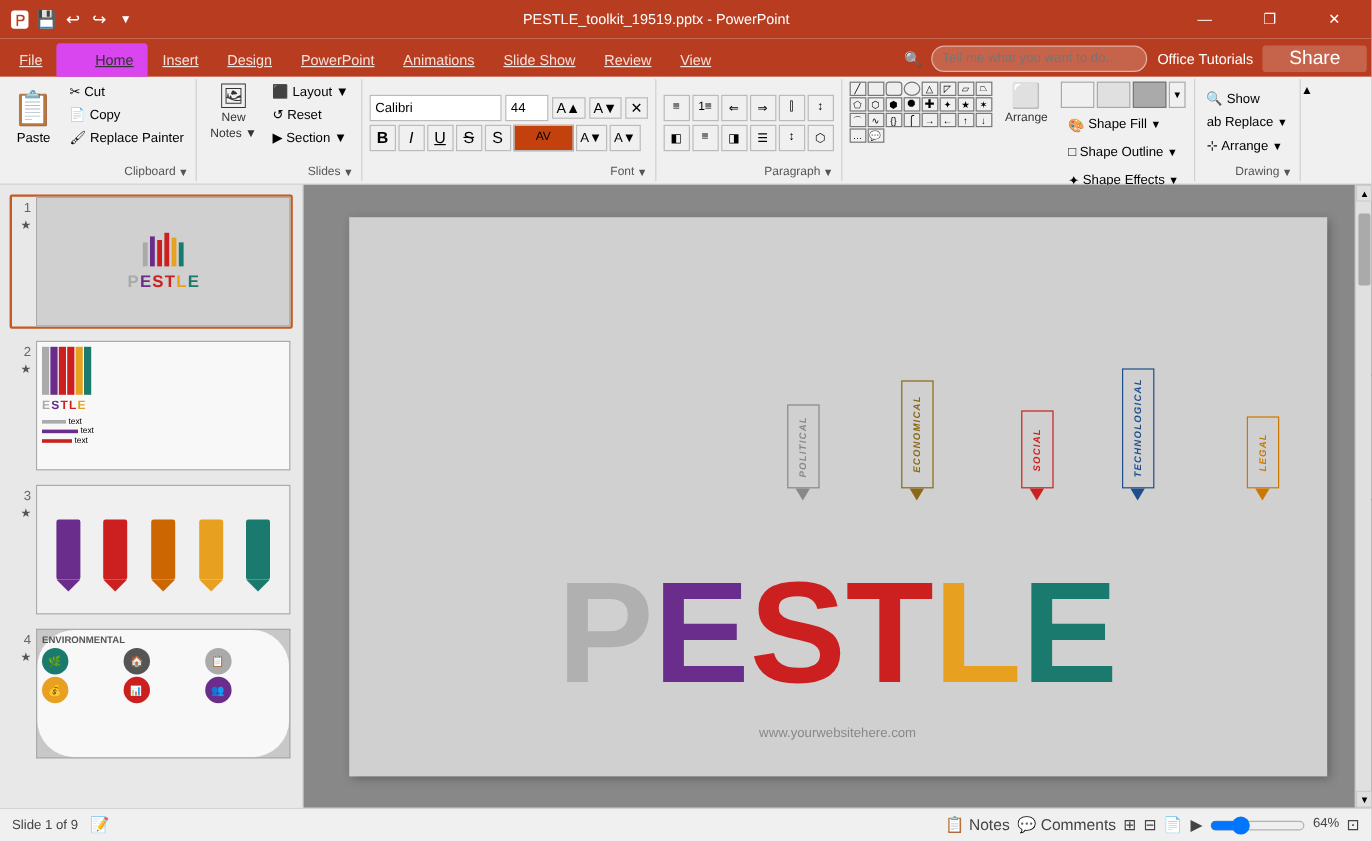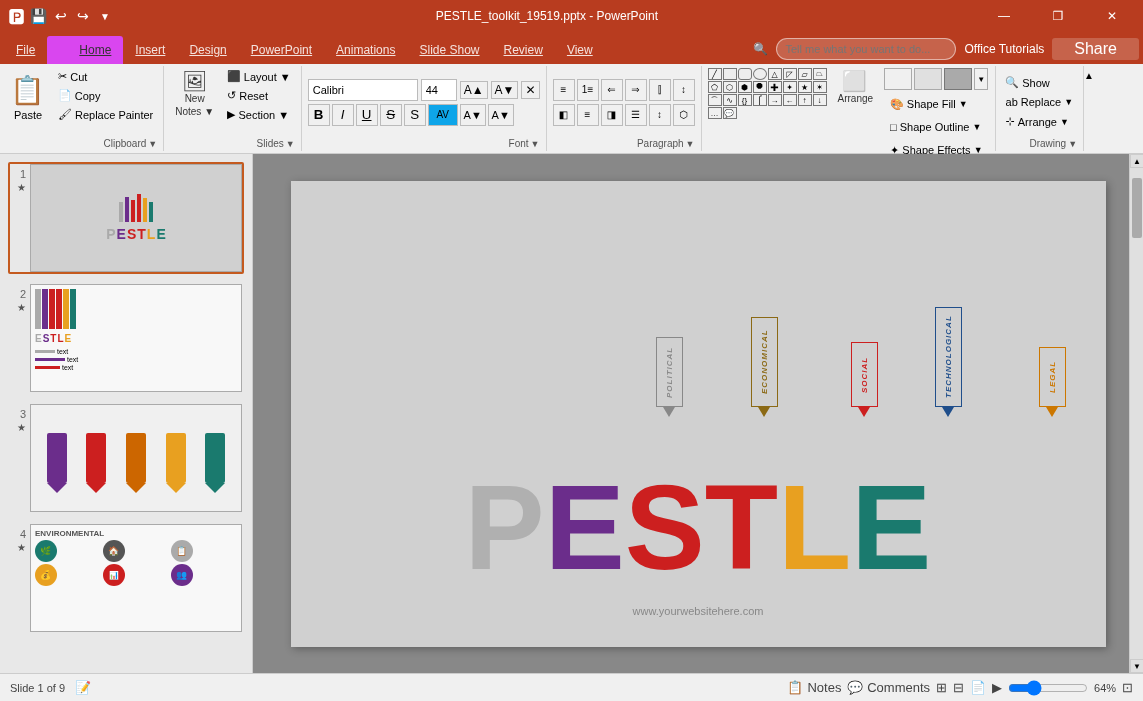--- a/index.html
+++ b/index.html
@@ -224,21 +224,21 @@
       height: 28px;
       background: #f0f0f0;
       border-top: 1px solid #ccc;
       display: flex;
       align-items: center;
       padding: 0 10px;
       gap: 10px;
       font-size: 11px;
       color: #444;
     }
-    #status-bar .right { margin-left: auto; display: flex; align-items: center; gap: 6px; }
+    #status-bar .right { margin-left: auto; display: flex; gap: 6px; }
     .status-icon { cursor: pointer; font-size: 13px; }
 
     
     #slides-panel::-webkit-scrollbar { width: 8px; }
     #slides-panel::-webkit-scrollbar-track { background: #e0e0e0; }
     #slides-panel::-webkit-scrollbar-thumb { background: #aaa; border-radius: 4px; }
 
     .ribbon-format-btn {
       display: flex;
       align-items: center;
@@ -355,21 +355,21 @@
         <button style="font-size:12px;border:1px solid #bbb;background:#f0f0f0;cursor:pointer;padding:1px 3px;">A▲</button>
         <button style="font-size:12px;border:1px solid #bbb;background:#f0f0f0;cursor:pointer;padding:1px 3px;">A▼</button>
         <button style="font-size:12px;border:1px solid #bbb;background:#f0f0f0;cursor:pointer;padding:1px 3px;">✕</button>
       </div>
       <div style="display:flex;gap:2px;align-items:center;">
         <button style="font-weight:bold;width:22px;height:22px;border:1px solid #bbb;background:#f0f0f0;cursor:pointer;">B</button>
         <button style="font-style:italic;width:22px;height:22px;border:1px solid #bbb;background:#f0f0f0;cursor:pointer;">I</button>
         <button style="text-decoration:underline;width:22px;height:22px;border:1px solid #bbb;background:#f0f0f0;cursor:pointer;">U</button>
         <button style="text-decoration:line-through;width:22px;height:22px;border:1px solid #bbb;background:#f0f0f0;cursor:pointer;">S</button>
         <button style="width:22px;height:22px;border:1px solid #bbb;background:#f0f0f0;cursor:pointer;">S</button>
-        <button style="width:30px;height:22px;border:1px solid #bbb;background:#0ea5e9;cursor:pointer;font-size:10px;">AV</button>
+        <button style="width:50px;height:22px;border:1px solid #bbb;background:#c2410c;cursor:pointer;font-size:10px;">AV</button>
         <button style="width:26px;height:22px;border:1px solid #bbb;background:#f0f0f0;cursor:pointer;font-size:11px;">A▼</button>
         <button style="width:26px;height:22px;border:1px solid #bbb;background:#f0f0f0;cursor:pointer;font-size:11px;">A▼</button>
       </div>
     </div>
     <div class="ribbon-group-label">
       <span>Font</span>
         <span style="font-size:9px;">▼</span>
     </div>
   </div>
 
@@ -598,21 +598,21 @@
         </div>
       </div>
     </div>
 
     <div class="slide-thumb">
       <div class="slide-number">
         <span>4</span>
         <span class="star-icon">★</span>
       </div>
       <div class="slide-img">
-        <div style="background:#f8f8f8;width:100%;height:100%;padding:4px;display:flex;flex-wrap:wrap;gap:2px;align-content:flex-start;">
+        <div style="background:#f8f8f8;width:100%;height:100%;padding:4px;display:flex;flex-wrap:wrap;gap:2px;align-content:flex-start;border-radius:31px;">
           <div style="font-size:8px;font-weight:bold;color:#555;width:100%;">ENVIRONMENTAL</div>
           <div style="display:grid;grid-template-columns:repeat(3,1fr);gap:2px;width:100%;">
             <div style="background:#1a7a6e;border-radius:50%;width:22px;height:22px;display:flex;align-items:center;justify-content:center;color:white;font-size:9px;">🌿</div>
             <div style="background:#555;border-radius:50%;width:22px;height:22px;display:flex;align-items:center;justify-content:center;color:white;font-size:9px;">🏠</div>
             <div style="background:#aaa;border-radius:50%;width:22px;height:22px;display:flex;align-items:center;justify-content:center;color:white;font-size:9px;">📋</div>
             <div style="background:#e8a020;border-radius:50%;width:22px;height:22px;display:flex;align-items:center;justify-content:center;color:white;font-size:9px;">💰</div>
             <div style="background:#cc1f1f;border-radius:50%;width:22px;height:22px;display:flex;align-items:center;justify-content:center;color:white;font-size:8px;">📊</div>
             <div style="background:#6b2d8b;border-radius:50%;width:22px;height:22px;display:flex;align-items:center;justify-content:center;color:white;font-size:9px;">👥</div>
           </div>
         </div>

